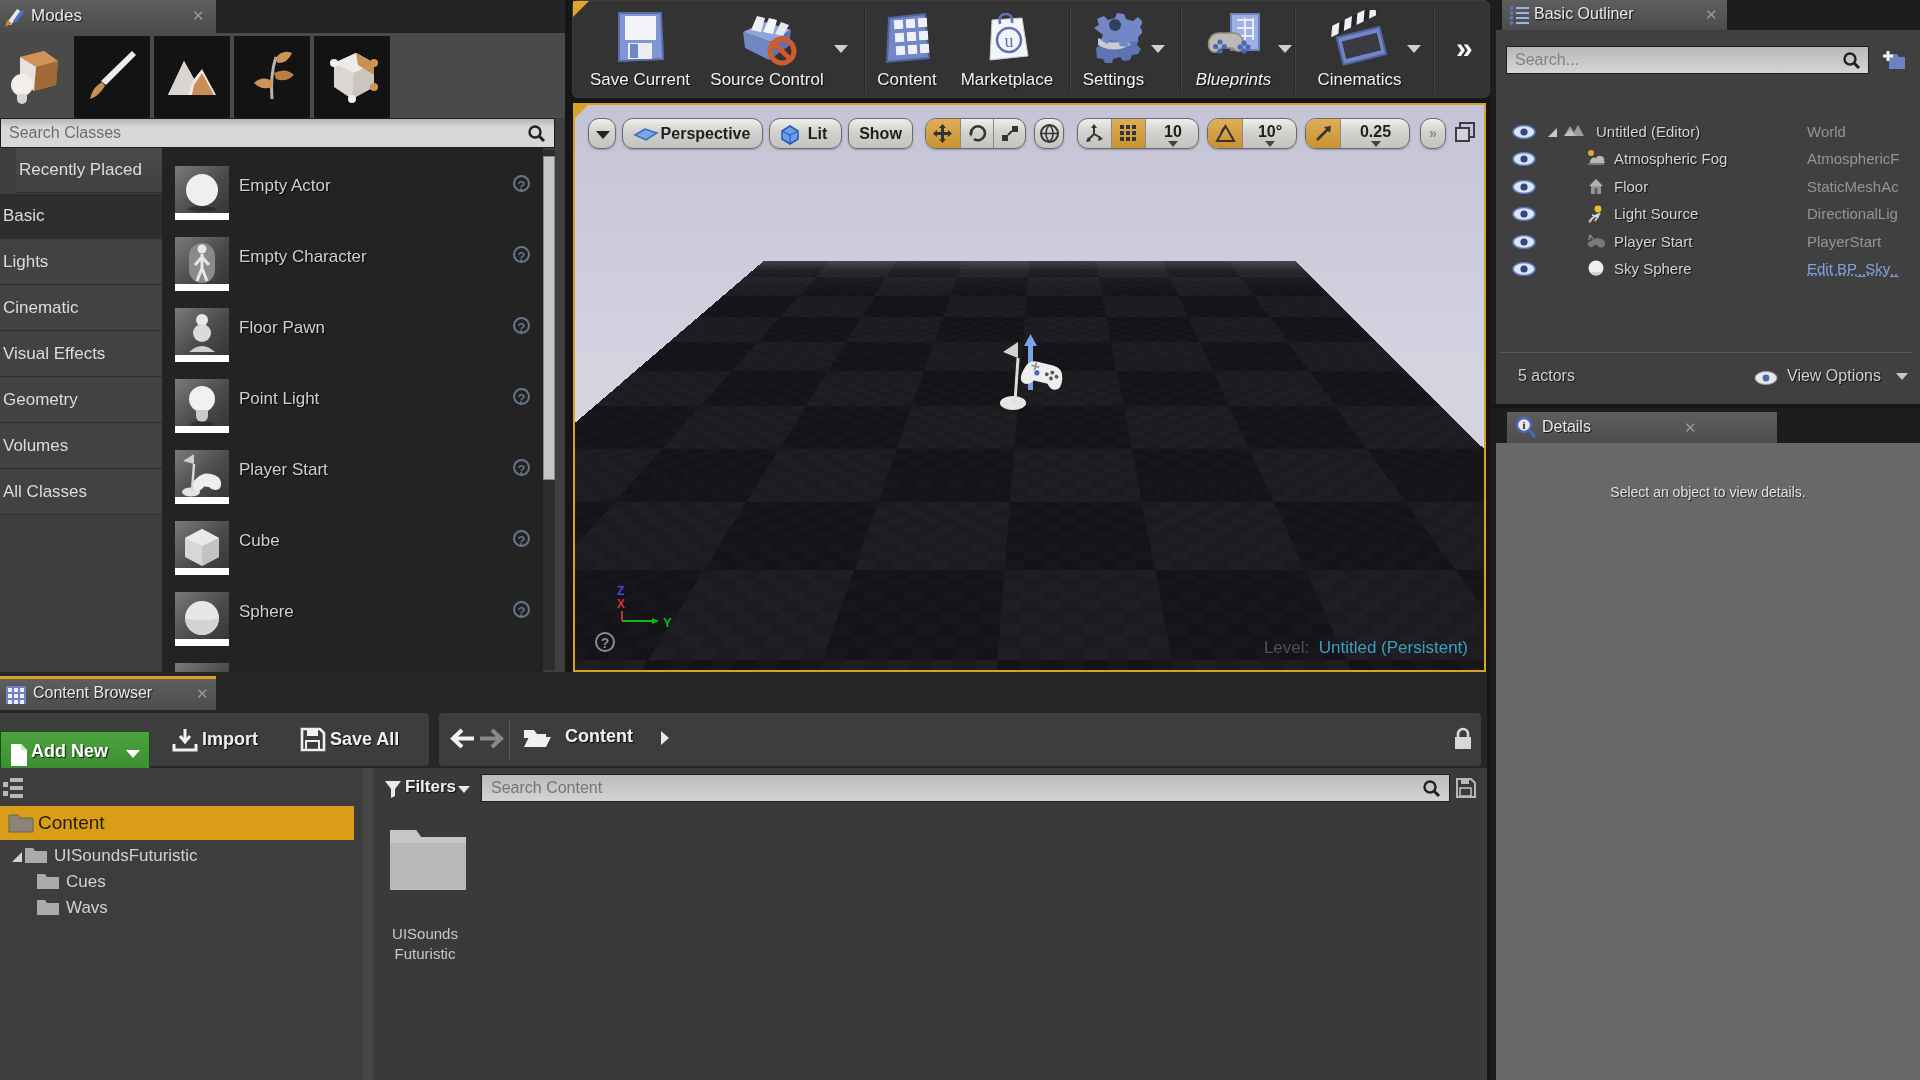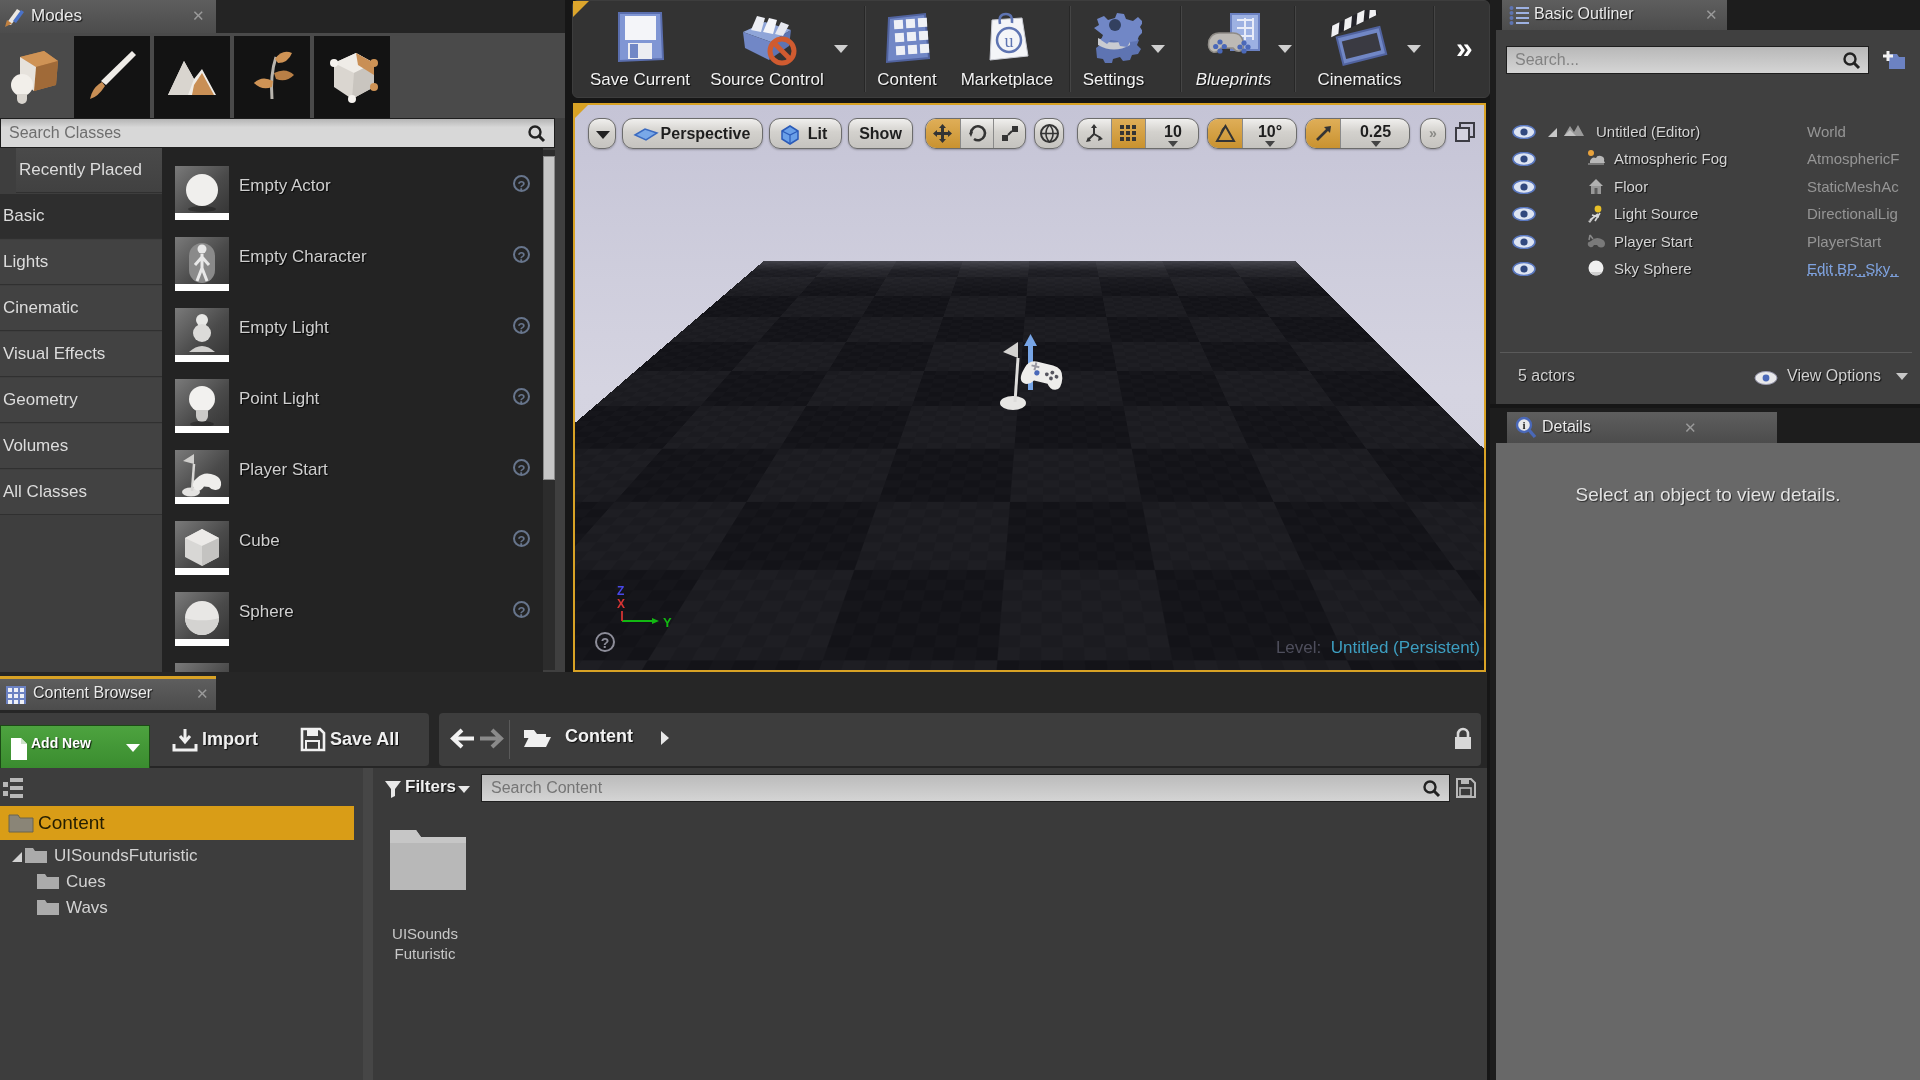--- a/index.html
+++ b/index.html
@@ -54,48 +54,48 @@
    repeating-conic-gradient(rgba(255,255,255,.011) 0 25%,rgba(255,255,255,0) 0 50%),
    repeating-conic-gradient(#1b1b20 0 25%,#131318 0 50%);
   background-size:100% 100%,32px 16px,256px 128px;}
 #vp-corner{left:0px;top:0px;width:0;height:0;border-top:13px solid #d8a225;border-right:13px solid transparent;}
 .vbtn{position:absolute;top:13px;height:31px;background:linear-gradient(#f0efed,#d3d1cd 45%,#c5c3bf);
   border:1px solid #6c6c6c;border-radius:11px;color:#1e1e1e;font-size:16px;font-weight:bold;
   line-height:29px;text-align:center;box-shadow:0 1px 2px rgba(0,0,0,.25);}
 .vseg{position:absolute;top:0;height:29px;}
 .vseg.orange{background:linear-gradient(#dfae58,#c9922f);}
 .vsep{position:absolute;top:0;width:1px;height:29px;background:#8a8a8a;}
-#lvl{right:4px;bottom:12px;font-size:17px;color:#4e4e5c;margin-left:24px;}
+#lvl{right:16px;bottom:12px;font-size:17px;color:#4e4e5c;margin-left:24px;}
 #lvl b{color:#3d9ec0;font-weight:normal;}
 
 #outliner{left:1490px;top:0;width:430px;height:404px;background:#1d1d1d;}
 #outliner-tab{left:12px;top:0;width:225px;height:30px;background:linear-gradient(#5e5e5e,#4c4c4c);
   color:#eaeaea;font-size:16px;}
 #outliner-body{position:absolute;left:6px;top:30px;width:424px;height:374px;background:#404040;}
 #ol-search{position:absolute;left:10px;top:16px;width:363px;height:28px;background:linear-gradient(#b8b8b8,#d5d5d5);
   border:1px solid #1e1e1e;color:#828282;font-size:16px;line-height:26px;padding-left:8px;}
 #ol-header{position:absolute;left:4px;top:53px;width:420px;height:33px;background:#2c2c2c;color:#d8d8d8;font-size:16px;}
 .olrow{position:absolute;left:4px;width:420px;height:27px;line-height:27px;color:#d4d4d4;font-size:15px;}
 .oltype{position:absolute;left:307px;color:#959595;}
 #ol-foot{position:absolute;left:4px;top:322px;width:412px;height:52px;border-top:1px solid #5a5a5a;color:#d0d0d0;font-size:16px;}
 #details{left:1490px;top:408px;width:430px;height:672px;background:#1d1d1d;}
 #details-tab{position:absolute;left:17px;top:4px;width:270px;height:31px;background:linear-gradient(#5e5e5e,#4c4c4c);
   color:#eaeaea;font-size:16px;}
 #details-body{position:absolute;left:6px;top:35px;width:424px;height:637px;background:#686868;}
-#details-body .msg{position:absolute;top:41px;width:100%;text-align:center;color:#e2e2e2;font-size:19px;
+#details-body .msg{position:absolute;top:41px;width:100%;text-align:center;color:#e2e2e2;font-size:14px;
   text-shadow:1px 1px 1px rgba(0,0,0,.6);}
 
 #cbrowser{left:0;top:672px;width:1487px;height:408px;background:#262626;}
 #cb-topline{position:absolute;left:0;top:4px;width:216px;height:3px;background:#d8a225;}
 #cb-tab{position:absolute;left:0;top:7px;width:216px;height:31px;background:linear-gradient(#5e5e5e,#4c4c4c);
   color:#eaeaea;font-size:16px;}
 #cb-bar1{position:absolute;left:0;top:41px;width:429px;height:53px;background:#3d3d3d;border-radius:0 4px 4px 0;}
 #cb-bar2{position:absolute;left:439px;top:41px;width:1042px;height:53px;background:#3d3d3d;border-radius:4px;}
-#addnew{position:absolute;left:0px;top:12px;width:150px;height:44px;background:linear-gradient(#4da33f,#3a8c2f);
-  border:1px solid #1c4a16;color:#fff;font-size:14px;font-weight:bold;}
+#addnew{position:absolute;left:0px;top:18px;width:150px;height:44px;background:linear-gradient(#4da33f,#3a8c2f);
+  border:1px solid #1c4a16;color:#fff;font-size:18px;font-weight:bold;}
 .cb-btn{position:absolute;top:4px;height:45px;color:#efefef;font-size:18px;font-weight:bold;line-height:45px;}
 #cb-left{position:absolute;left:0;top:96px;width:363px;height:312px;background:#3d3d3d;}
 #cb-split{position:absolute;left:363px;top:96px;width:10px;height:312px;background:#464646;}
 #cb-right{position:absolute;left:373px;top:96px;width:1114px;height:312px;background:#3a3a3a;}
 #sf-box{position:absolute;left:26px;top:6px;width:327px;height:28px;background:linear-gradient(#bbb,#d4d4d4);
   border:1px solid #1e1e1e;color:#757575;font-size:16px;line-height:26px;padding-left:9px;}
 #row-content{position:absolute;left:0;top:38px;width:354px;height:34px;background:#d99d17;color:#241e02;font-size:19px;line-height:34px;}
 .treerow{position:absolute;color:#d2d2d2;font-size:17px;height:26px;line-height:26px;}
 #sc-box{position:absolute;left:108px;top:6px;width:969px;height:28px;background:linear-gradient(#bbb,#d4d4d4);
   border:1px solid #1e1e1e;color:#757575;font-size:16px;line-height:26px;padding-left:9px;}
@@ -203,21 +203,21 @@
       </div>
       <div class="item" style="top:144px">
         <div class="thumb">
           <svg width="54" height="54" viewBox="0 0 54 54">
             <circle cx="27" cy="12" r="6" fill="#e8e8e6"></circle>
             <circle cx="27" cy="25" r="9" fill="#dcdbd9"></circle>
             <path d="M14 44 q13 -12 26 0 Z" fill="#d0cfcd"></path>
           </svg>
           <div class="strip"></div>
         </div>
-        <span class="label tsh">Empty Light</span>
+        <span class="label tsh">Floor Pawn</span>
         <div class="help">?</div>
       </div>
       <div class="item" style="top:215px">
         <div class="thumb">
           <svg width="54" height="54" viewBox="0 0 54 54">
             <circle cx="27" cy="20" r="13" fill="#f2f1ef"></circle>
             <path d="M21 31 h12 v6 a6 6 0 0 1 -12 0 Z" fill="#cac9c7"></path>
             <ellipse cx="27" cy="45" rx="12" ry="3" fill="rgba(0,0,0,.3)"></ellipse>
           </svg>
           <div class="strip"></div>

